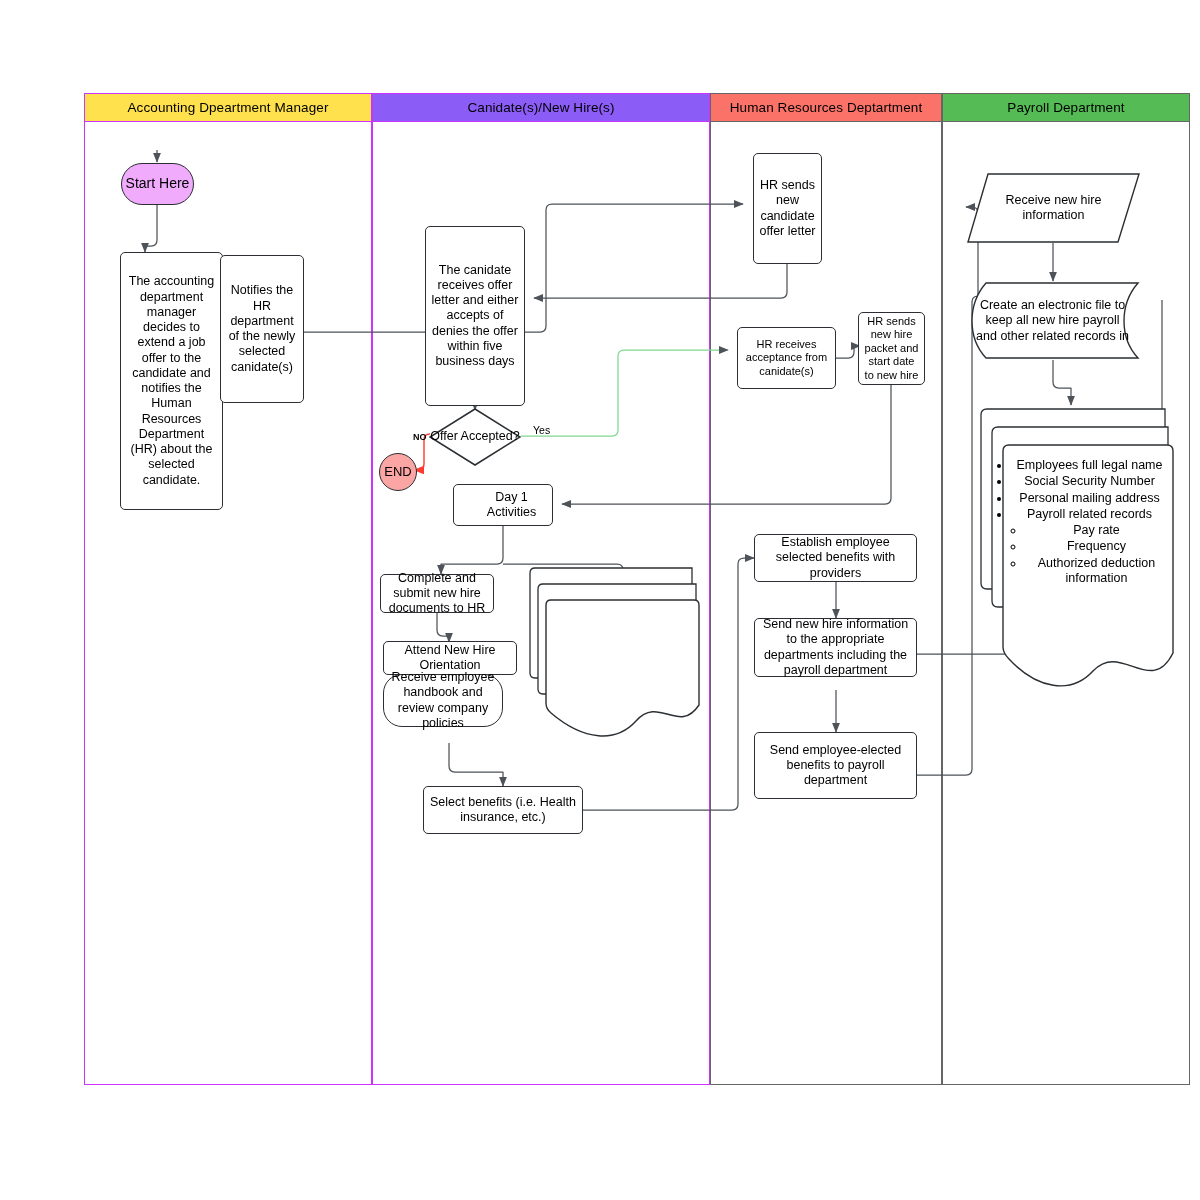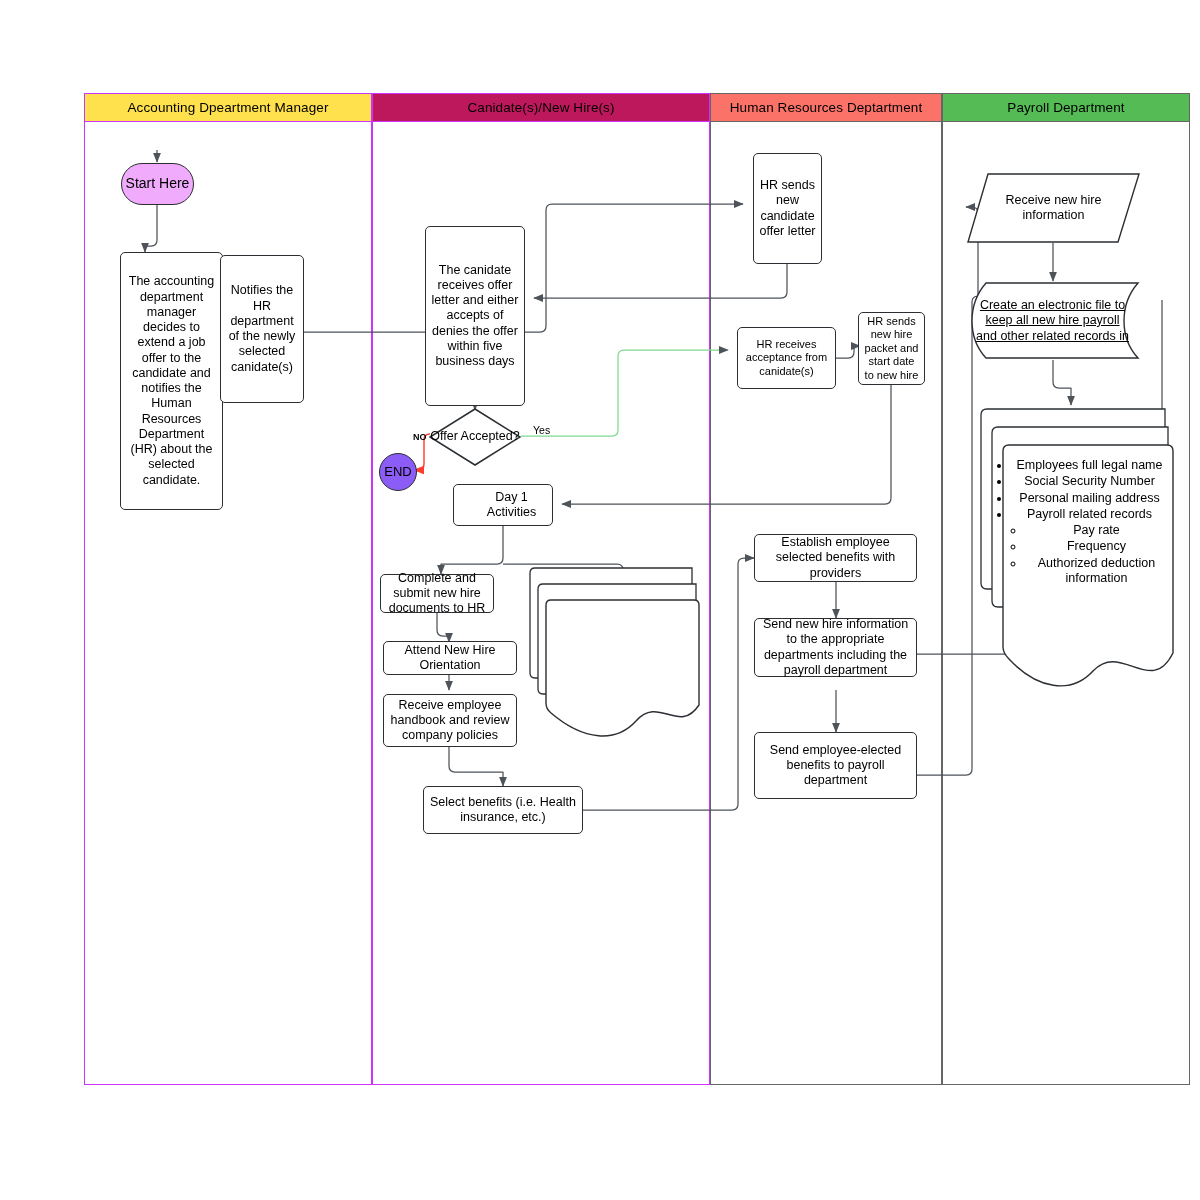--- a/index.html
+++ b/index.html
@@ -50,21 +50,21 @@
   }
   .term{
     border:1.6px solid #2b2f33;
     font-size:14px;
   }
   .start{
     background:#f0abfc;
     border-radius:22px;
   }
   .endnode{
-    background:#8b5cf6;
+    background:#fca5a5;
     border-radius:50%;
     font-size:13px;
   }
   .decision{
     background:transparent;
     border:none;
     font-size:12.5px;
     z-index:7;
   }
   .decision .dtxt{position:relative;z-index:2;}
@@ -102,21 +102,21 @@
 <div id="canvas">
 
   <div class="lane-body" style="left:84px;top:93px;width:288px;height:992px;border:1.6px solid #cc33ff;"></div>
   <div class="lane-body" style="left:372px;top:93px;width:338px;height:992px;border:1.6px solid #cc33ff;"></div>
   <div class="lane-body" style="left:710px;top:93px;width:232px;height:992px;border:1.2px solid #666;"></div>
   <div class="lane-body" style="left:942px;top:93px;width:248px;height:992px;border:1.2px solid #666;"></div>
 
   <div class="lane-head" style="left:84px;top:93px;width:288px;height:29px;background:#ffe14d;border:1.6px solid #cc33ff;">
      <span>Accounting Dpeartment Manager</span>
   </div>
-  <div class="lane-head" style="left:372px;top:93px;width:338px;height:29px;background:#be185d;border:1.6px solid #cc33ff;">
+  <div class="lane-head" style="left:372px;top:93px;width:338px;height:29px;background:#8b5cf6;border:1.6px solid #cc33ff;">
      <span>Canidate(s)/New Hire(s)</span>
   </div>
   <div class="lane-head" style="left:710px;top:93px;width:232px;height:29px;background:#fa7268;border:1.2px solid #666;">
      <span>Human Resources Deptartment</span>
   </div>
   <div class="lane-head" style="left:942px;top:93px;width:248px;height:29px;background:#55bb55;border:1.2px solid #666;">
      <span>Payroll Department</span>
   </div>
 
   <svg id="wires" viewBox="0 0 1200 1200" xmlns="http://www.w3.org/2000/svg">
@@ -214,21 +214,21 @@
   </div>
 
   <div class="node proc" style="left:380px;top:574px;width:114px;height:39px;">
      <span>Complete and submit new hire documents to HR</span>
   </div>
 
   <div class="node proc" style="left:383px;top:641px;width:134px;height:34px;">
      <span>Attend New Hire Orientation</span>
   </div>
 
-  <div class="node proc" style="left:383px;top:694px;width:134px;height:53px;">
+  <div class="node proc" style="left:383px;top:674px;width:120px;height:53px;border-radius:19px;">
      <span>Receive employee handbook and review company policies</span>
   </div>
 
   <div class="node proc" style="left:423px;top:786px;width:160px;height:48px;">
      <span>Select benefits (i.e. Health insurance, etc.)</span>
   </div>
 
   <svg class="svgshape" style="left:524px;top:563px;width:180px;height:180px;" viewBox="0 0 180 180">
      <path d="M6,10 Q6,5 11,5 L168,5 L168,110 Q168,115 163,115 L11,115 Q6,115 6,110 Z" fill="#ffffff" stroke="#2b2f33" stroke-width="1.3"></path>
      <path d="M14,26 Q14,21 19,21 L172,21 L172,126 Q172,131 167,131 L19,131 Q14,131 14,126 Z" fill="#ffffff" stroke="#2b2f33" stroke-width="1.3"></path>
@@ -265,21 +265,21 @@
      <path d="M22,2 L173,2 L152,70 L2,70 Z" fill="#ffffff" stroke="#2b2f33" stroke-width="1.4"></path>
   </svg>
   <div class="svgtxt" style="left:976px;top:180px;width:155px;height:56px;">
      <span>Receive new hire information</span>
   </div>
 
   <svg class="svgshape" style="left:968px;top:281px;width:172px;height:79px;" viewBox="0 0 172 79">
      <path d="M18,2 L170,2 Q156,18 156,40 Q156,62 170,77 L18,77
               Q4,62 4,40 Q4,18 18,2 Z" fill="#ffffff" stroke="#2b2f33" stroke-width="1.4"></path>
   </svg>
-  <div class="svgtxt" style="left:975px;top:288px;width:155px;height:66px;text-decoration:underline;">
+  <div class="svgtxt" style="left:975px;top:288px;width:155px;height:66px;">
      <span>Create an electronic file to keep all new hire payroll and other related records in</span>
   </div>
 
   <svg class="svgshape" style="left:975px;top:403px;width:200px;height:296px;" viewBox="0 0 200 296">
      <path d="M6,12 Q6,6 12,6 L190,6 L190,180 Q190,186 184,186 L12,186 Q6,186 6,180 Z" fill="#ffffff" stroke="#2b2f33" stroke-width="1.3"></path>
      <path d="M17,30 Q17,24 23,24 L193,24 L193,198 Q193,204 187,204 L23,204 Q17,204 17,198 Z" fill="#ffffff" stroke="#2b2f33" stroke-width="1.3"></path>
      <path d="M28,48 Q28,42 34,42 L192,42 Q198,42 198,48 L198,250
               C176,294 146,238 118,268 C96,292 62,286 34,256
               Q28,250 28,244 Z" fill="#ffffff" stroke="#2b2f33" stroke-width="1.4"></path>
   </svg>

